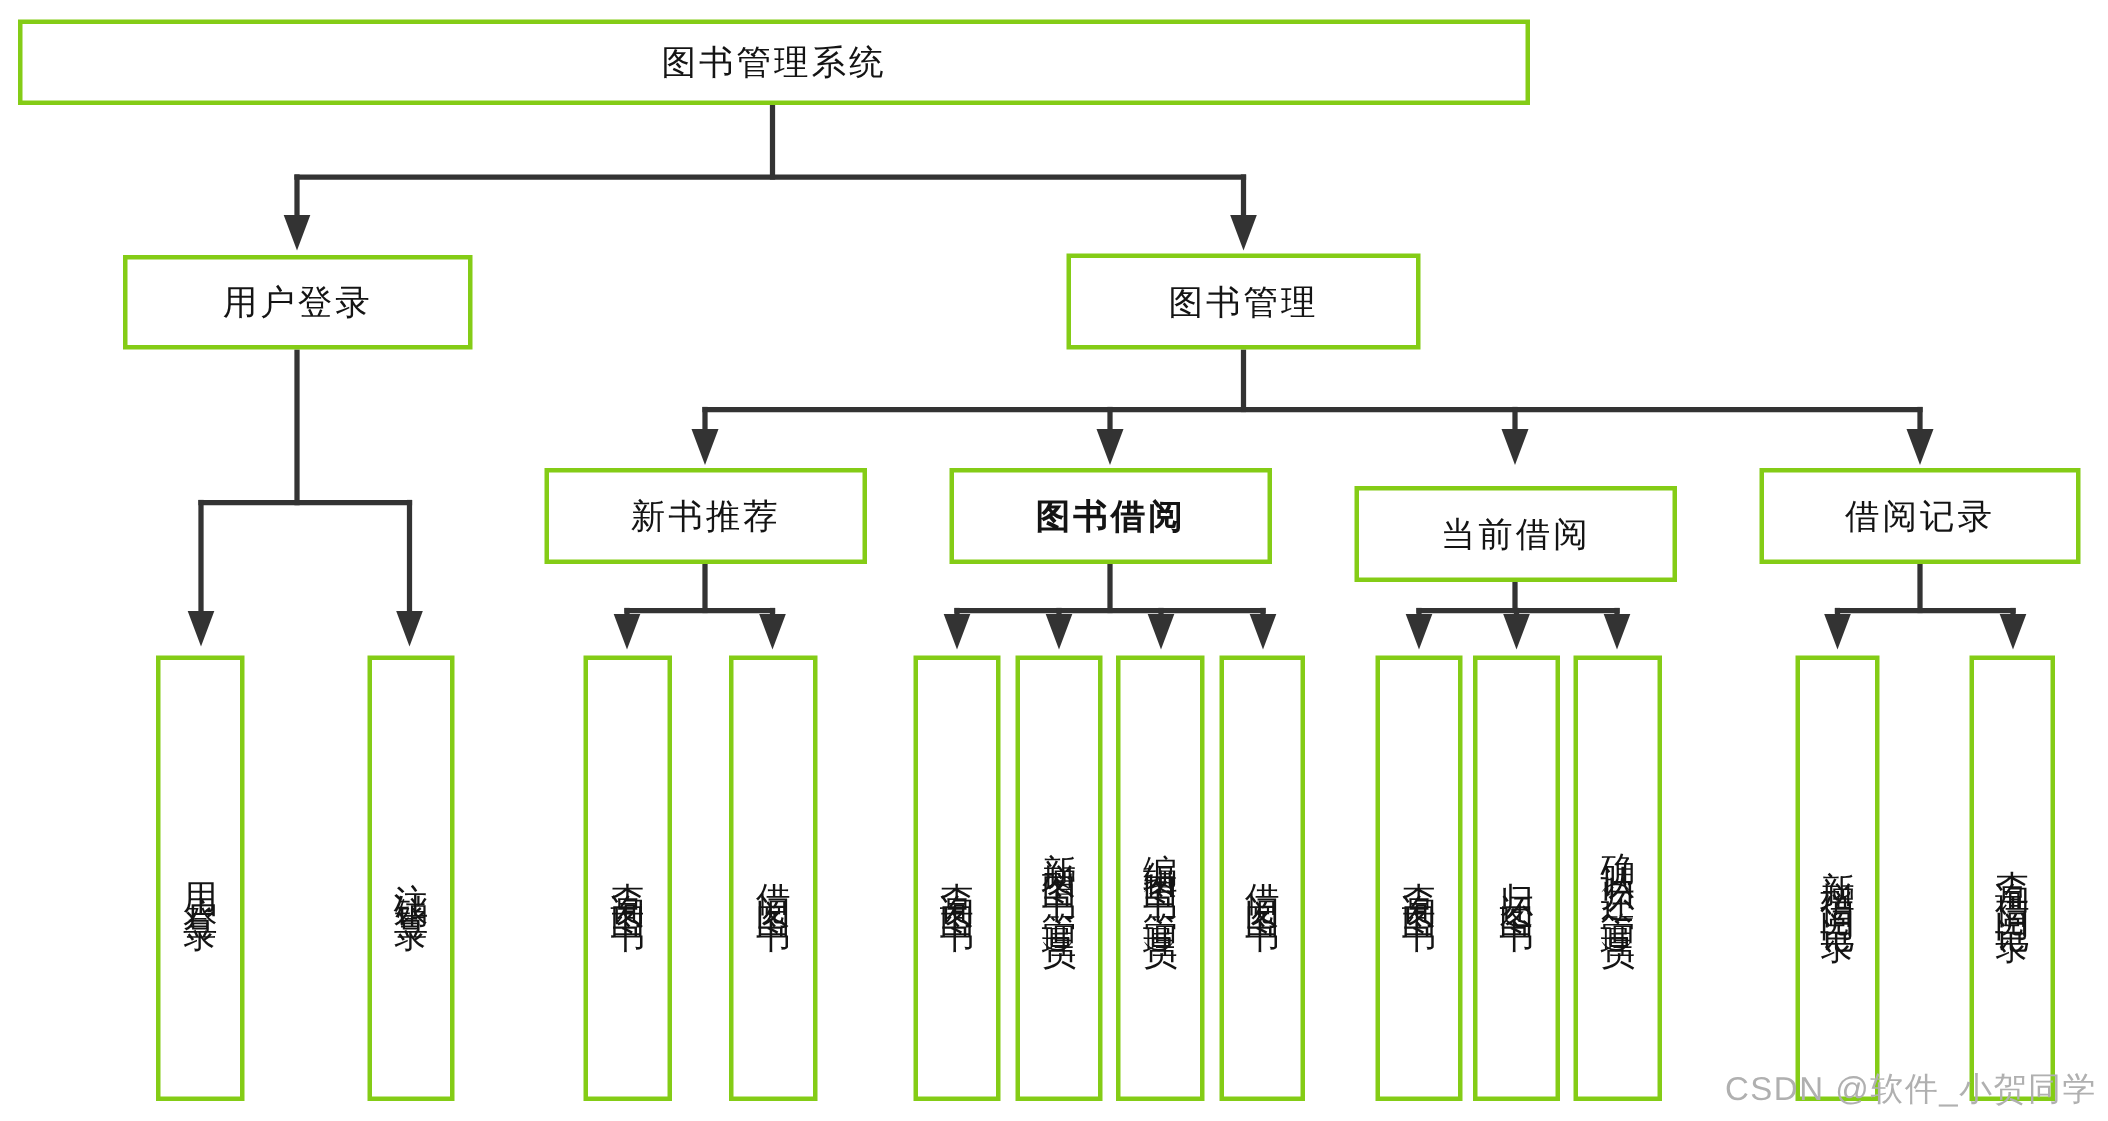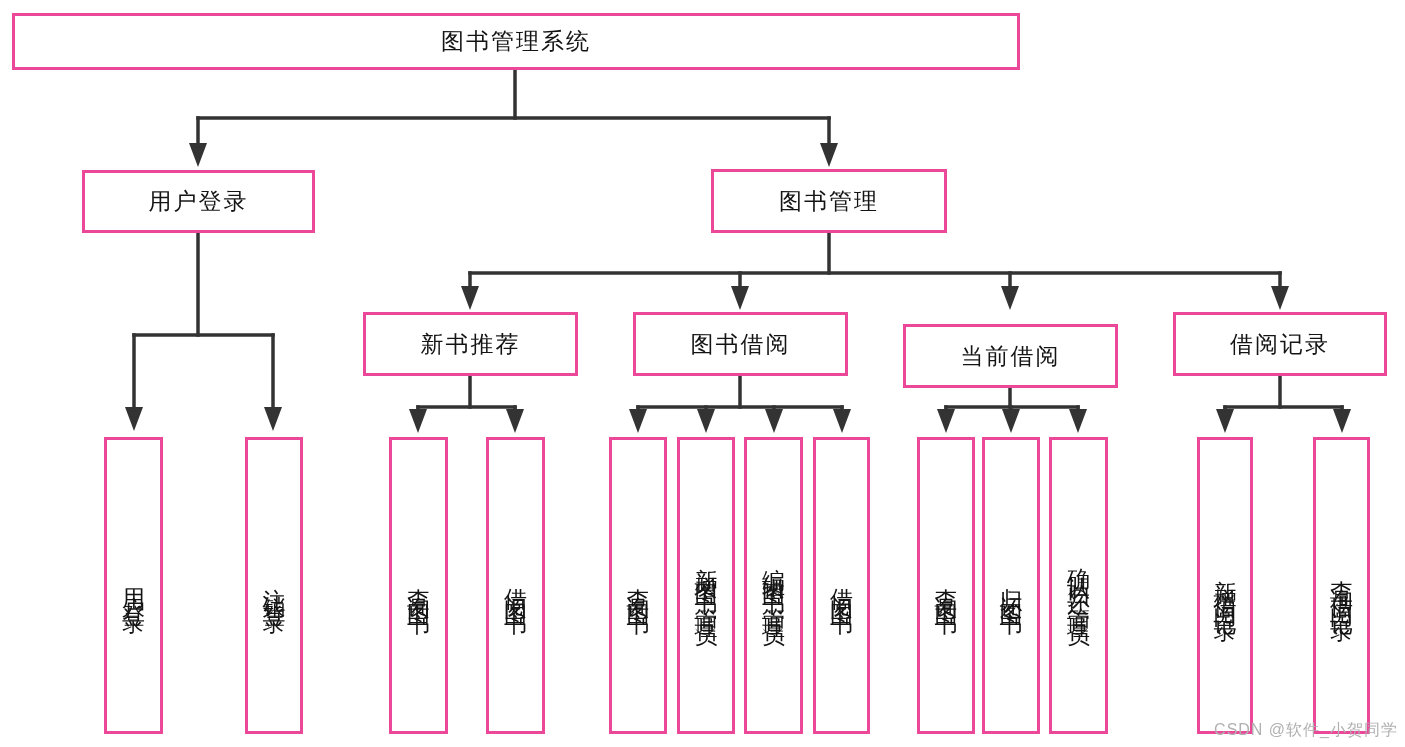--- a/index.html
+++ b/index.html
@@ -24,21 +24,21 @@
   }
   svg.connectors path.c {
     stroke: #333333;
     stroke-width: 3.5;
     fill: none;
     stroke-linecap: square;
   }
   .node {
     position: absolute;
     box-sizing: border-box;
-    border: 3px solid #ec4899;
+    border: 3px solid #84cc16;
     background: #ffffff;
     color: #141414;
     display: flex;
     align-items: center;
     justify-content: center;
   }
   .node.h {
     font-size: 23px;
     letter-spacing: 2px;
     white-space: nowrap;
@@ -47,21 +47,21 @@
     writing-mode: vertical-rl;
     text-orientation: mixed;
     font-size: 23px;
     letter-spacing: 8px;
     line-height: 1;
   }
   .watermark {
     position: absolute;
     right: 7px;
     bottom: 6px;
-    font-size: 16px;
+    font-size: 22px;
     color: #b0b0b0;
     letter-spacing: 1px;
     z-index: 10;
     white-space: nowrap;
   }
 </style>
 </head>
 <body>
 
 <div class="stage">
@@ -113,21 +113,21 @@
     <path class="c" d="M1225,407 V409" marker-end="url(#ah)"></path>
     <path class="c" d="M1342,407 V409" marker-end="url(#ah)"></path>
   </svg>
 
   <div class="node h" style="left:12px; top:13px; width:1008px; height:57px;">图书管理系统</div>
 
   <div class="node h" style="left:82px; top:170px; width:233px; height:63px;">用户登录</div>
   <div class="node h" style="left:363px; top:312px; width:215px; height:64px;">新书推荐</div>
 
   <div class="node h" style="left:711px; top:169px; width:236px; height:64px;">图书管理</div>
-  <div class="node h" style="left:633px; top:312px; width:215px; height:64px;">图书借阅</div>
+  <div class="node h" style="left:633px; top:312px; width:215px; height:64px;font-weight:bold;">图书借阅</div>
   <div class="node h" style="left:903px; top:312px; width:215px; height:64px;margin-top:12px;">当前借阅</div>
   <div class="node h" style="left:1173px; top:312px; width:214px; height:64px;">借阅记录</div>
 
   <div class="node v" style="left:104px; top:437px; width:59px; height:297px;">用户登录</div>
   <div class="node v" style="left:245px; top:437px; width:58px; height:297px;">注销登录</div>
 
   <div class="node v" style="left:389px; top:437px; width:59px; height:297px;">查询图书</div>
   <div class="node v" style="left:486px; top:437px; width:59px; height:297px;">借阅图书</div>
 
   <div class="node v" style="left:609px; top:437px; width:58px; height:297px;">查询图书</div>

